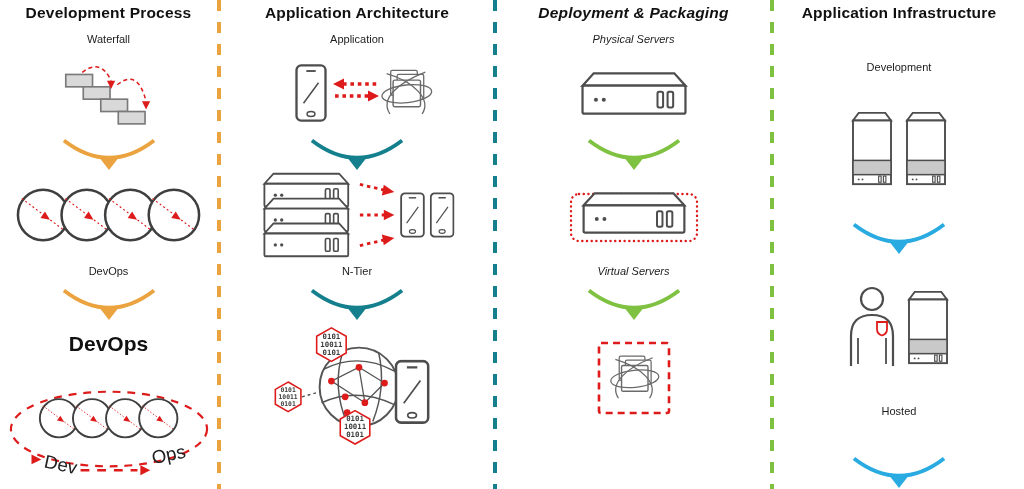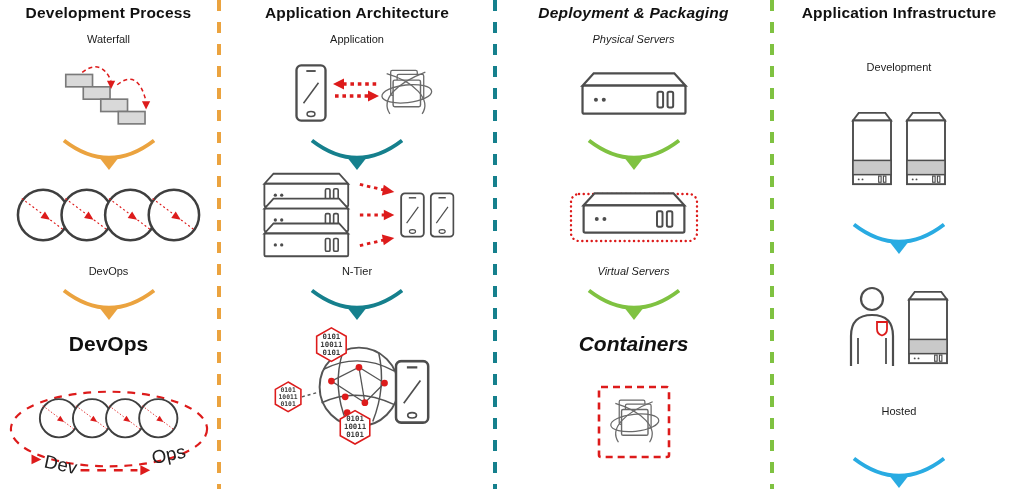--- a/index.html
+++ b/index.html
@@ -261,21 +261,20 @@
       <rect x="3" y="8" width="126" height="47" rx="8" fill="none" stroke="var(--red)" stroke-width="2.4" stroke-linecap="round" stroke-dasharray="0.1 4.6"></rect>
       <use href="#sym-server" x="11" y="4" width="110" height="46"></use>
     </svg>
   </div>
   <div class="stage-label">Virtual Servers</div>
   <div class="chevron-row">
     <svg width="104" height="35" viewBox="0 0 120 40">
         <use href="#sym-chevron"></use>
       </svg>
   </div>
-  <div class="result-label">Containers</div>
   <div class="icon-row res">
     <svg width="76" height="76" viewBox="0 0 76 76">
       <rect x="3" y="3" width="70" height="70" rx="2" fill="none" stroke="var(--red)" stroke-width="2.6" stroke-dasharray="7 5"></rect>
       <use href="#sym-app" x="10" y="10" width="56" height="56"></use>
     </svg>
   </div>
 </section>
 
 <div class="divider" style="--dcolor: #7FC241;"></div>
 

